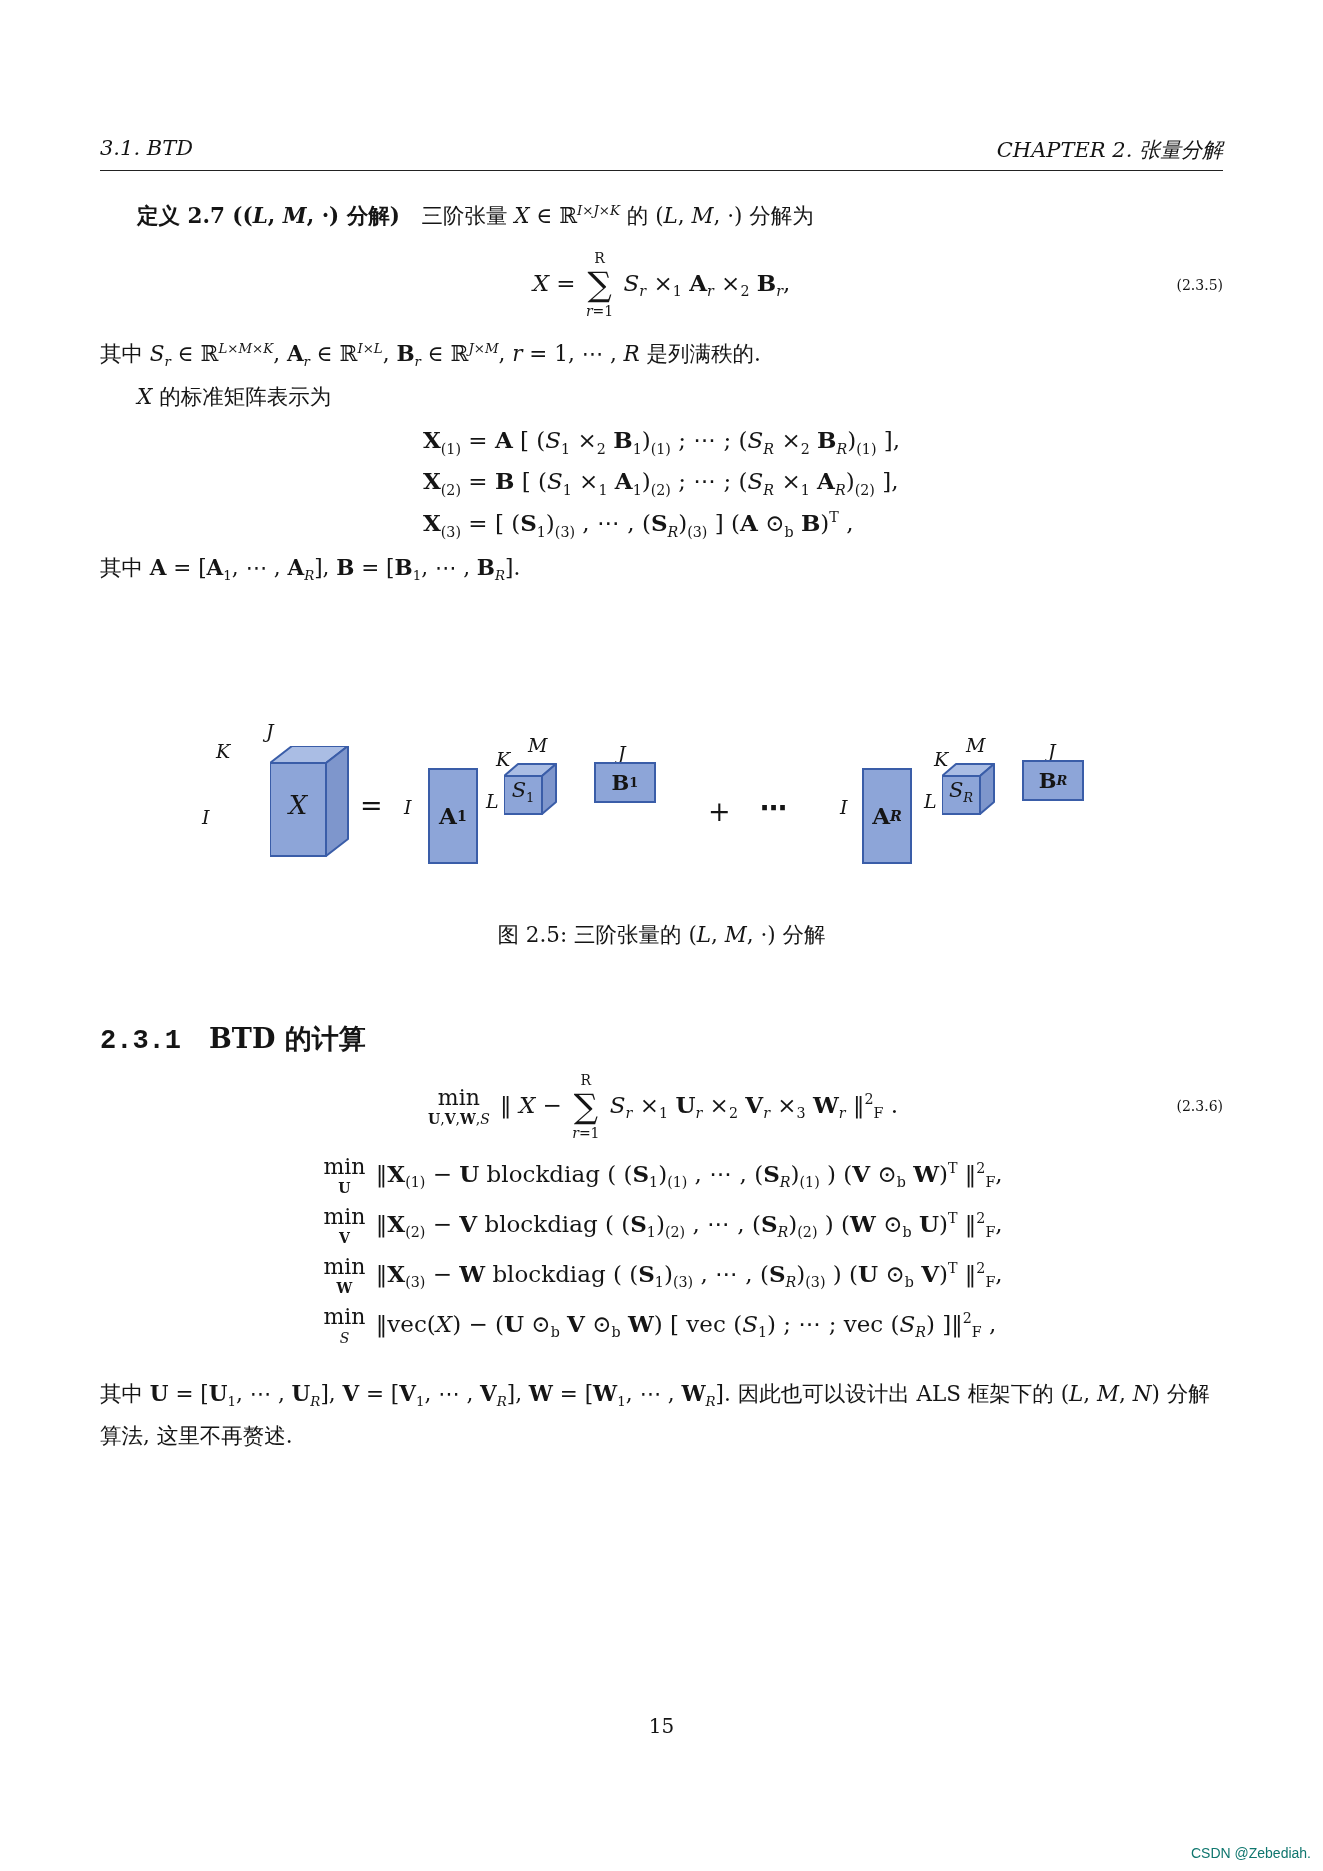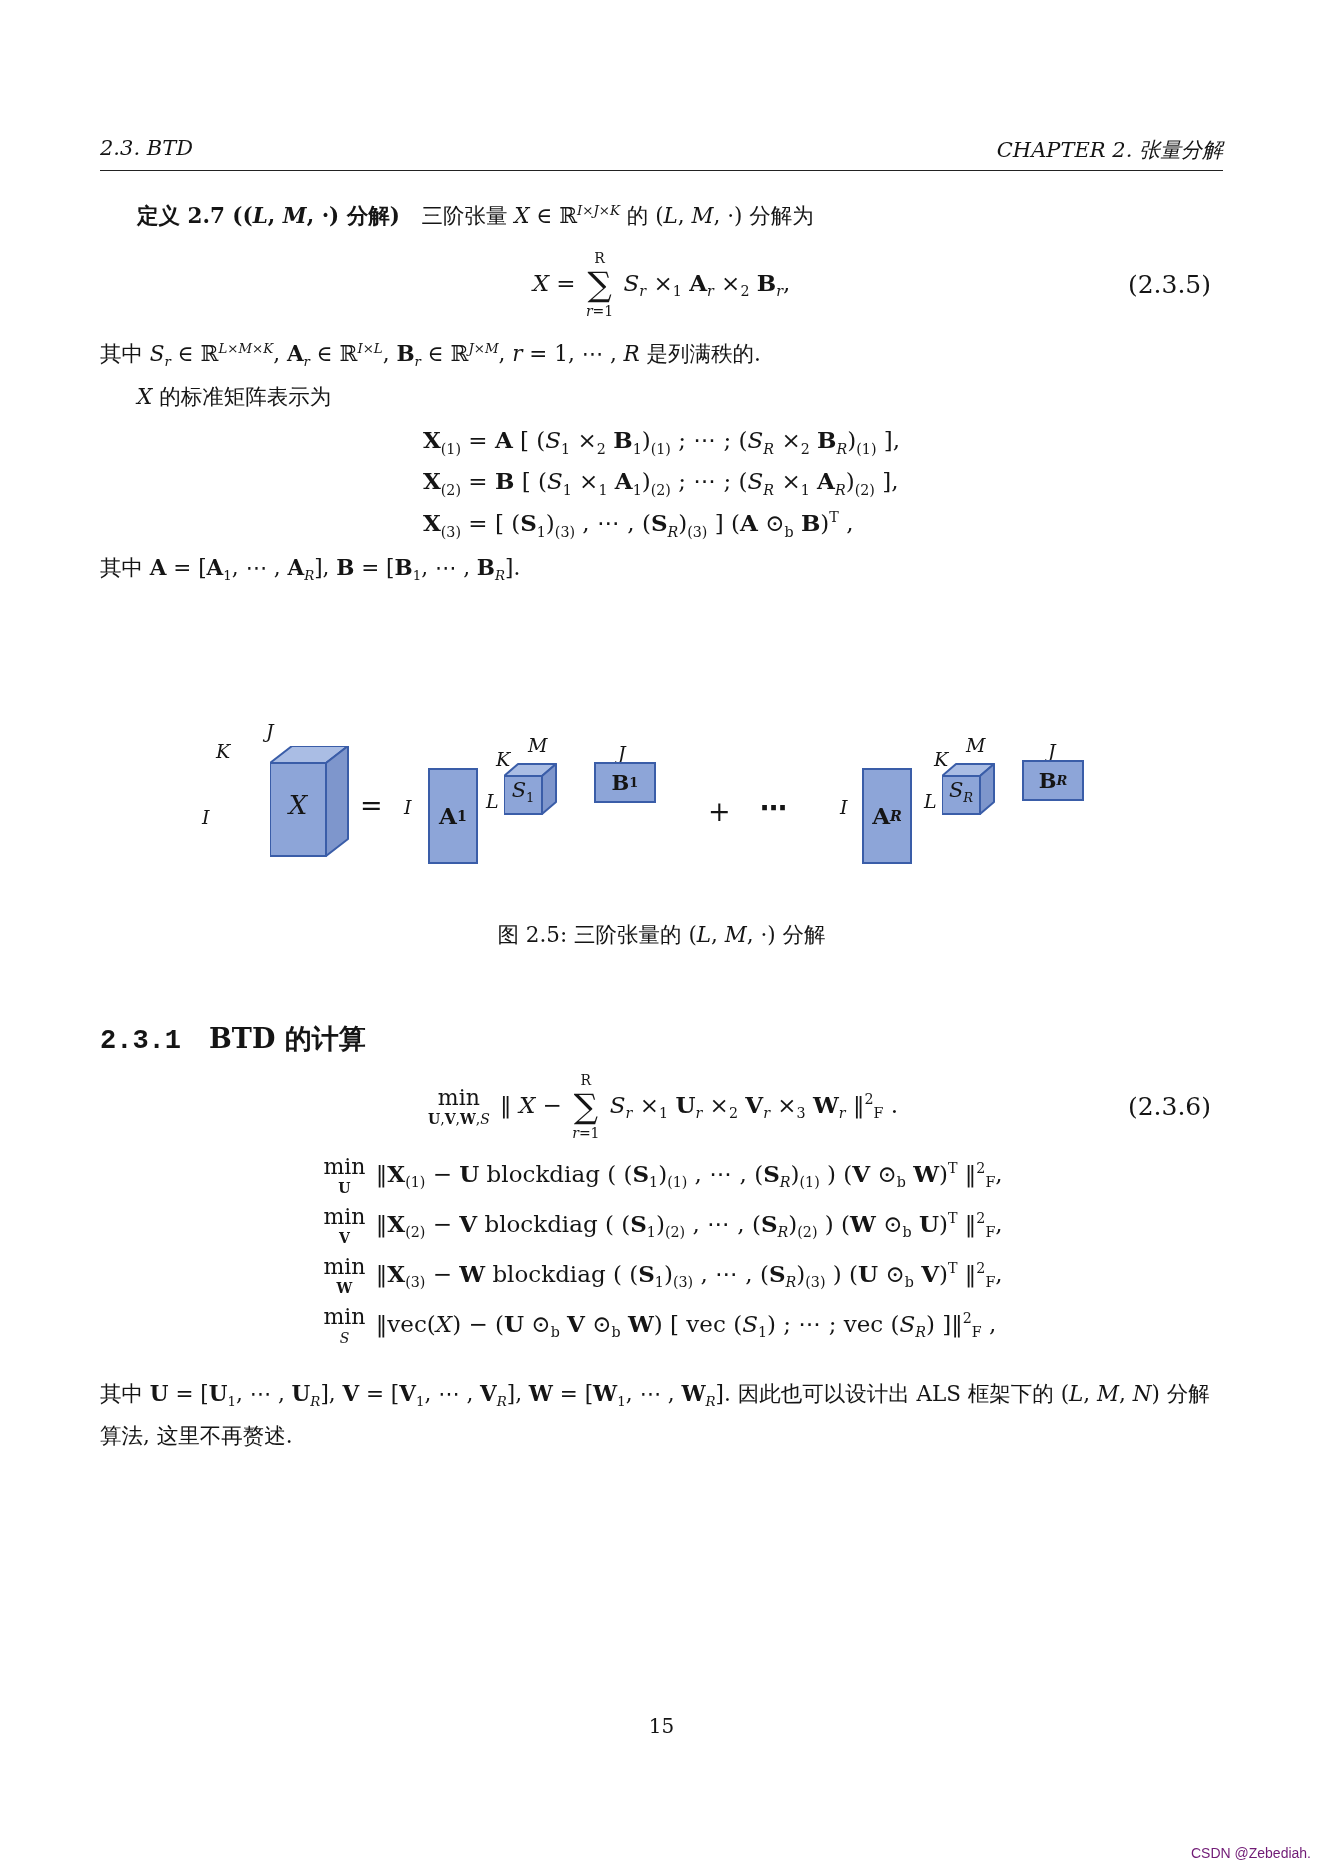--- a/index.html
+++ b/index.html
@@ -7,21 +7,21 @@
        font-family:"DejaVu Serif","DejaVu Sans","Liberation Serif",serif;color:#151515;}
   .header{position:absolute;top:136px;left:100px;right:100px;display:flex;
           justify-content:space-between;font-size:21px;font-style:italic;}
   .rule{position:absolute;top:170px;left:100px;right:100px;border-top:1.6px solid #222;}
   .content{position:absolute;top:194px;left:100px;width:1123px;}
   .para{font-size:21.5px;line-height:34px;margin:0;}
   .indent{text-indent:37px;}
   .mt6{margin-top:6px}.mt10{margin-top:10px}.mt18{margin-top:18px}.mt24{margin-top:32px}
   .eq-row{position:relative;display:flex;justify-content:center;align-items:center;
           font-size:23px;margin:14px 0;}
-  .eq-label{position:absolute;right:12px;font-size:25px;}
+  .eq-label{position:absolute;right:0;font-size:14px;}
   .eq-block{width:fit-content;margin:12px auto;font-size:23px;}
   .eq-line{margin:11px 0;white-space:nowrap;}
   .stack{display:inline-flex;flex-direction:column;align-items:center;vertical-align:middle;
          line-height:1;margin:0 3px;}
   .stk-top{font-size:14px;margin-bottom:2px;}
   .stk-sigma{font-size:34px;}
   .stk-bot{font-size:14px;margin-top:3px;}
   .stk-min{font-size:22px;}
   sub,sup{font-size:0.62em;}
   .mbf{font-weight:bold;}
@@ -34,28 +34,28 @@
   .fig .sym-s{font-size:21px;}
   .fig .rect{position:absolute;background:var(--box-front);border:2px solid var(--box-stroke);
              display:flex;align-items:center;justify-content:center;font-weight:bold;font-size:23px;}
   .fig .op{position:absolute;font-size:27px;}
   .fig svg{position:absolute;}
   .caption{text-align:center;font-size:21.5px;margin-top:26px;}
   .sec-head{font-size:27px;font-weight:bold;margin-top:72px;}
   .sec-num{margin-right:28px;font-family:Liberation Mono, monospace;}
   .sub-para{margin-top:30px;}
   .pagenum{position:absolute;top:1714px;left:0;width:100%;text-align:center;font-size:20px;}
-  .watermark{position:absolute;top:1845px;right:12px;font-size:14px;color:#701a75;
+  .watermark{position:absolute;top:1845px;right:12px;font-size:14px;color:#0f766e;
              font-family:"Liberation Sans","DejaVu Sans",sans-serif;}
 </style>
 </head>
 <body>
 
 <div class="header">
-  <span>2.3.  BTD</span>
+  <span>3.1.  BTD</span>
   <span>CHAPTER 2.  张量分解</span>
 </div>
 <div class="rule"></div>
 
 <div class="content">
 
   <p class="para indent"><span class="mbf">定义 2.7 ((<span class="mit">L</span>, <span class="mit">M</span>, ·) 分解)</span> 三阶张量 <span class="mcal">X</span> ∈ ℝ<sup><span class="mit">I</span>×<span class="mit">J</span>×<span class="mit">K</span></sup> 的 (<span class="mit">L</span>, <span class="mit">M</span>, ·) 分解为</p>
 
   <div class="eq-row" style="margin-top:18px;">
     <span class="eq-body"><span class="mcal">X</span> = <span class="stack">

